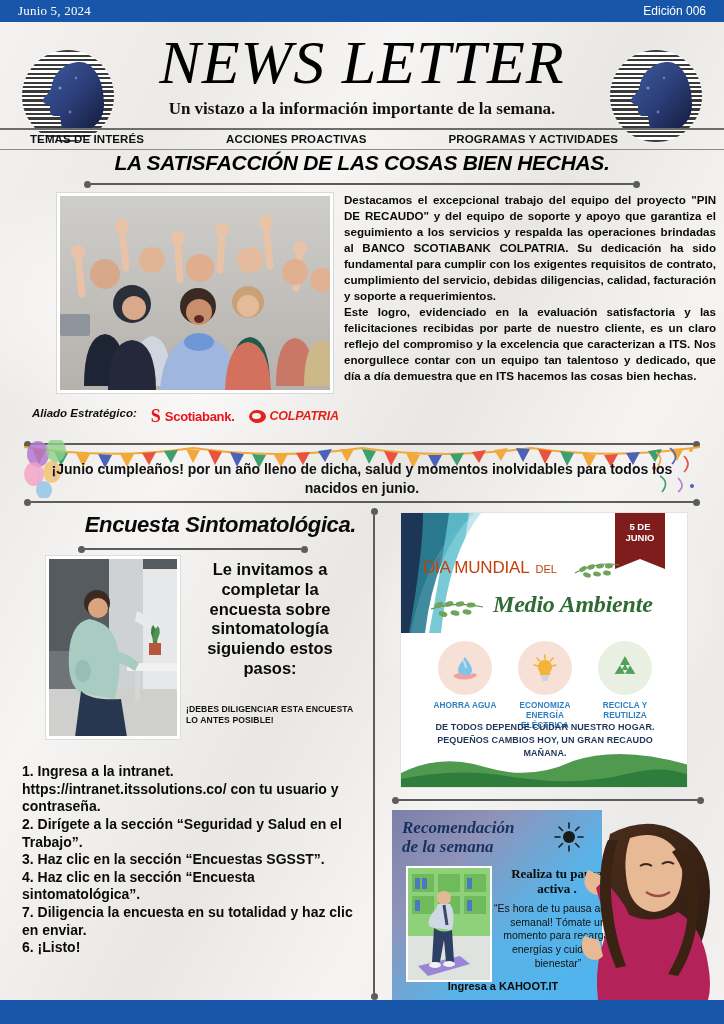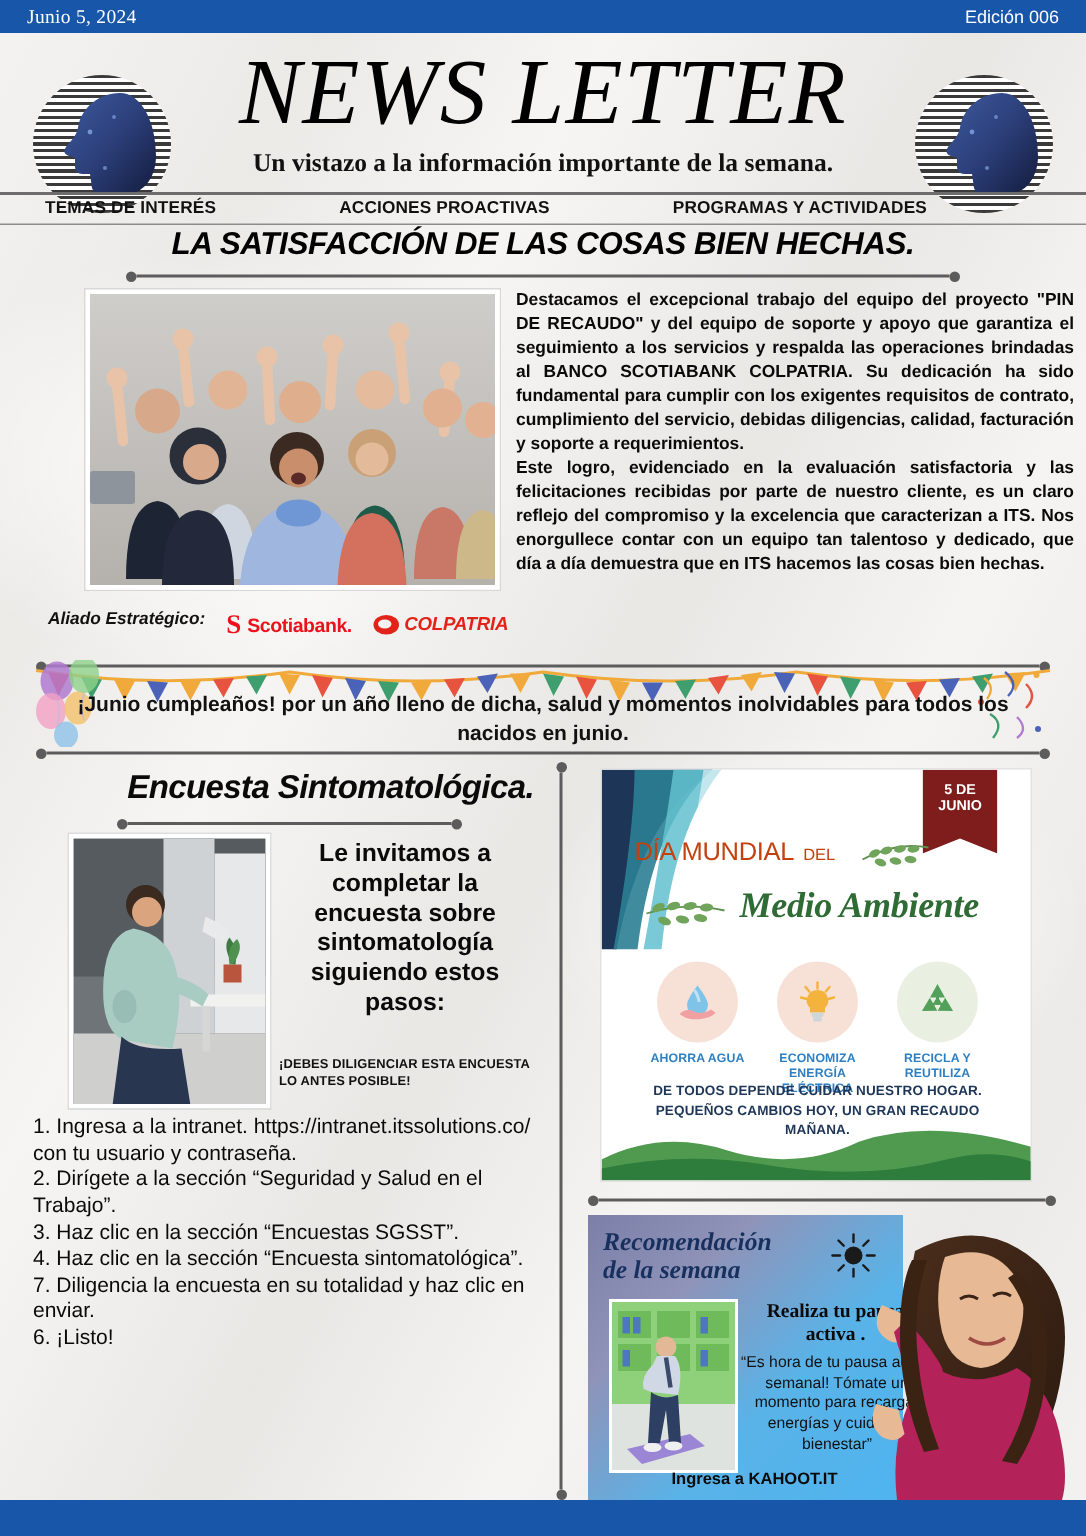--- a/index.html
+++ b/index.html
@@ -182,22 +182,22 @@
     position: absolute; left: 190px; top: 560px; width: 160px;
     text-align: center; font-size: 16.5px; font-weight: bold; line-height: 1.2;
     color: #0a0a0a;
   }
   .enc-note {
     position: absolute; left: 186px; top: 704px; width: 170px;
     font-size: 8.6px; font-weight: bold; color: #111;
     line-height: 1.28; letter-spacing: .1px;
   }
   .steps {
-    position: absolute; left: 22px; top: 742px; width: 338px;
-    font-size: 14px; font-weight: normal; line-height: 1.26; color: #0a0a0a;
+    position: absolute; left: 22px; top: 763px; width: 338px;
+    font-size: 14px; font-weight: bold; line-height: 1.26; color: #0a0a0a;
   }
   .steps div { white-space: normal; }
 
   
   .poster {
     position: absolute; left: 400px; top: 512px; width: 288px; height: 276px;
     background: #fff;
     border: 1px solid #e2e2e2;
     overflow: hidden;
   }

